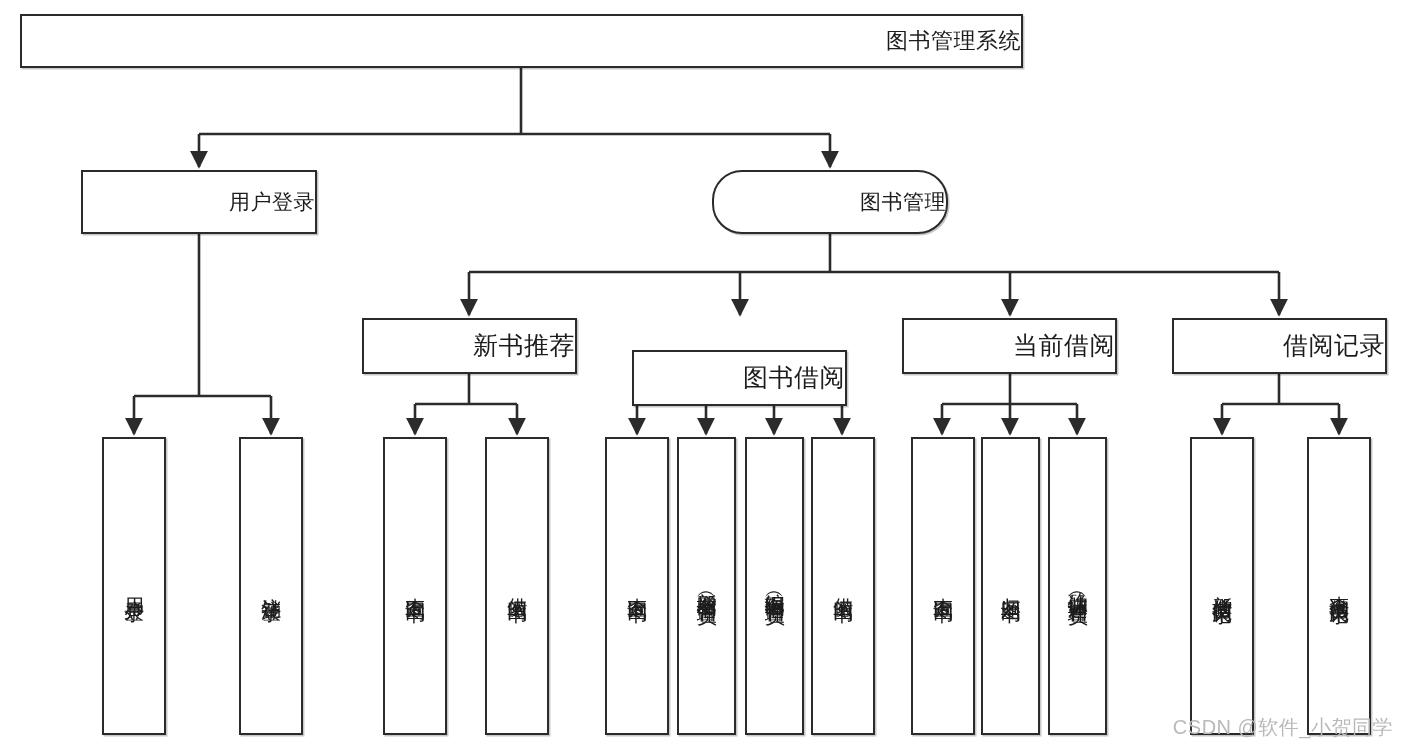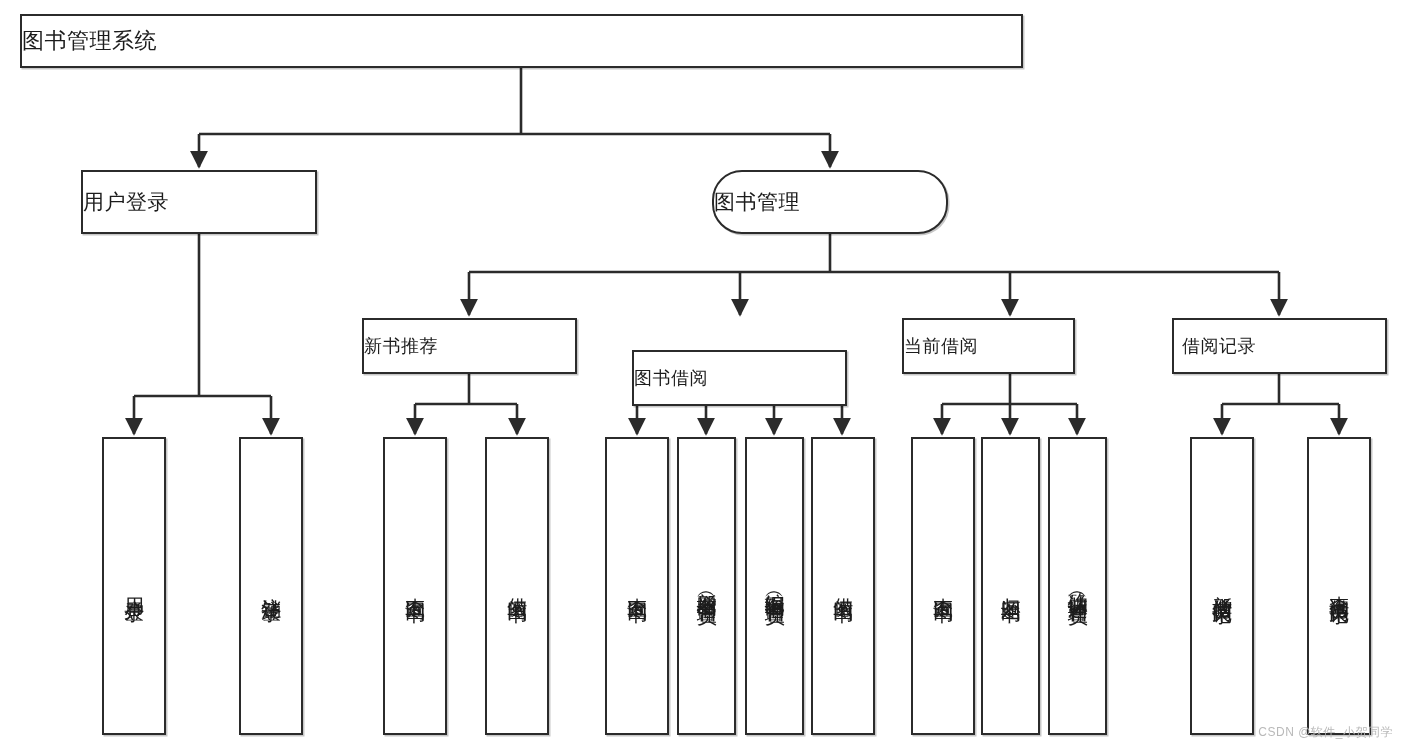--- a/index.html
+++ b/index.html
@@ -27,54 +27,54 @@
     height: 747px;
     pointer-events: none;
   }
   .node {
     position: absolute;
     box-sizing: border-box;
     background: #ffffff;
     border: 2px solid #2b2b2b;
     display: flex;
     align-items: center;
-    justify-content: flex-start;
+    justify-content: flex-end;
     box-shadow: 1.5px 1.5px 0 0 rgba(0,0,0,0.22);
   }
   .node-label {
     font-size: 21px;
     line-height: 1.25;
     letter-spacing: 0.5px;
     color: #1c1c1c;
     white-space: nowrap;
     text-align: center;
   }
   .node.level-0 .node-label { font-size: 22px; }
   .node.level-1 .node-label { font-size: 21px; }
-  .node.level-2 .node-label { font-size: 18px; }
+  .node.level-2 .node-label { font-size: 25px; }
   
   .node.leaf {
     align-items: center;
     justify-content: center;
     padding: 6px 2px;
   }
   .node.leaf .node-label {
     writing-mode: vertical-rl;
     text-orientation: upright;
     font-size: 20px;
     line-height: 1.18;
     letter-spacing: 2px;
     white-space: normal;
     max-height: 100%;
   }
   #watermark {
     position: absolute;
     right: 12px;
     bottom: 6px;
-    font-size: 12px;
+    font-size: 20px;
     color: #b9b9b9;
     white-space: nowrap;
     letter-spacing: 0.5px;
   }
 </style>
 </head>
 <body>
 
 <div id="diagram-root">
 
@@ -138,21 +138,21 @@
   <div class="node level-1" style="left:712px; top:170px; width:236px; height:64px;border-radius:30px;">
     <span class="node-label">图书管理</span>
   </div>
 
   <div class="node level-2" style="left:362px; top:318px; width:215px; height:56px;">
     <span class="node-label">新书推荐</span>
   </div>
   <div class="node level-2" style="left:632px; top:318px; width:215px; height:56px;margin-top:32px;">
     <span class="node-label">图书借阅</span>
   </div>
-  <div class="node level-2" style="left:902px; top:318px; width:173px; height:56px;">
+  <div class="node level-2" style="left:902px; top:318px; width:215px; height:56px;">
     <span class="node-label">当前借阅</span>
   </div>
   <div class="node level-2" style="left:1172px; top:318px; width:215px; height:56px;padding-left:8px;">
     <span class="node-label">借阅记录</span>
   </div>
 
   <div class="node leaf" style="left:102px; top:437px; width:64px; height:298px;">
     <span class="node-label">用户登录</span>
   </div>
   <div class="node leaf" style="left:239px; top:437px; width:64px; height:298px;">

